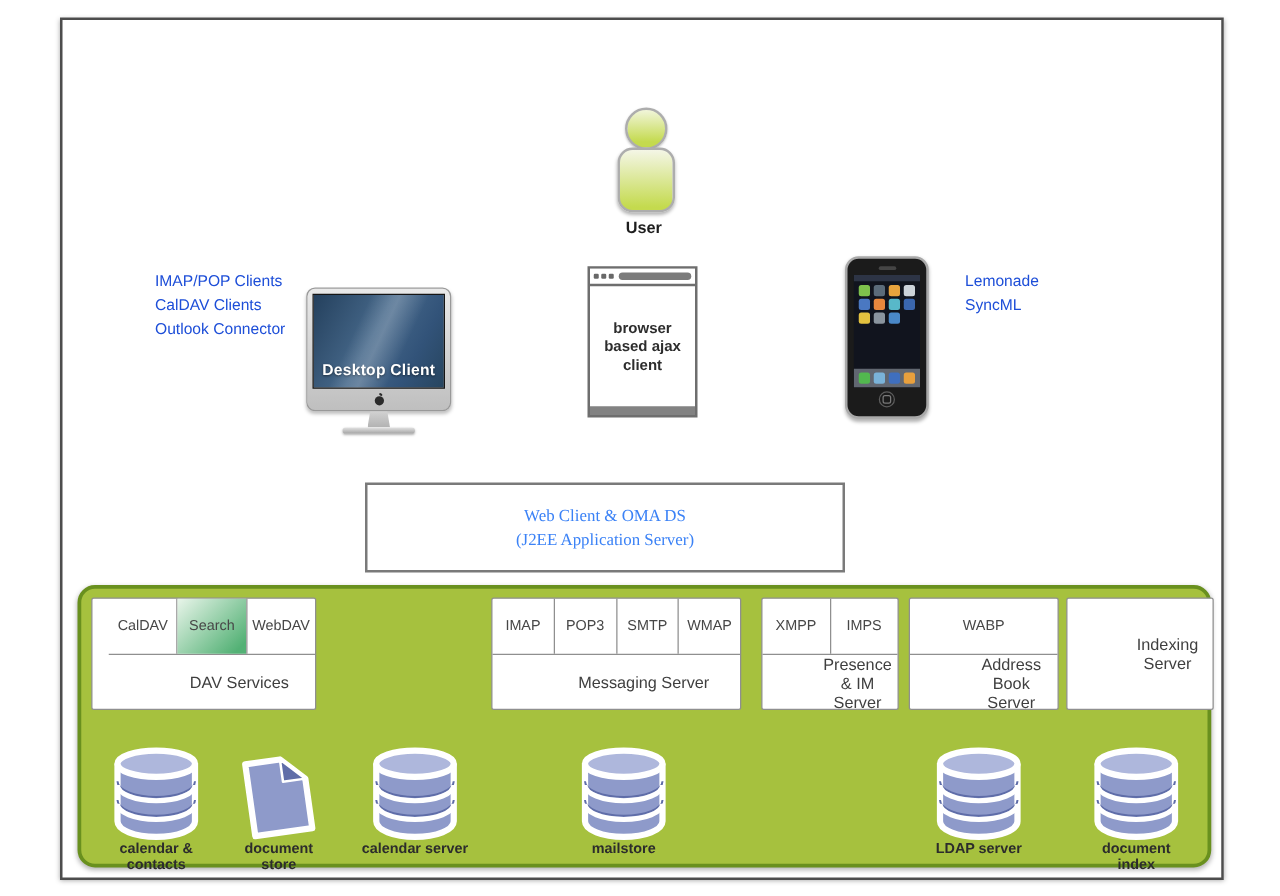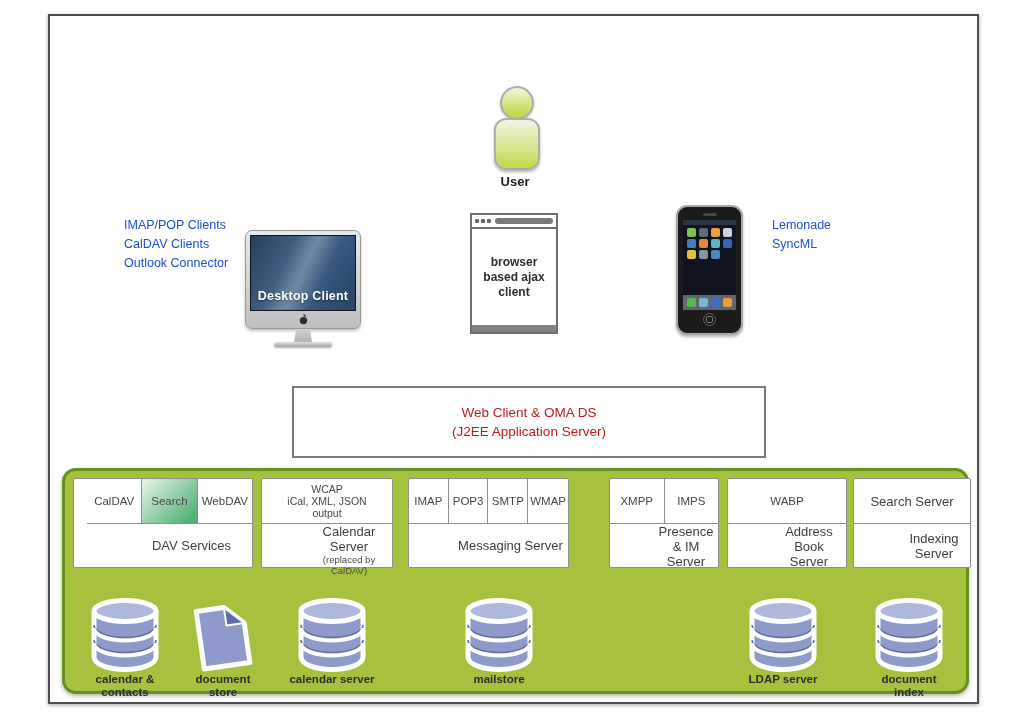--- a/index.html
+++ b/index.html
@@ -71,23 +71,23 @@
   .ip-dock{height:15px;background:rgba(195,205,215,.45);display:flex;gap:3px;align-items:center;
      justify-content:center;flex:none;}
   .ip-dock i{width:9px;height:9px;border-radius:2px;display:block;}
   .ip-dock i:nth-child(1){background:#52b84f;} .ip-dock i:nth-child(2){background:#7ab3d9;}
   .ip-dock i:nth-child(3){background:#3f6fbe;} .ip-dock i:nth-child(4){background:#e8a03d;}
   .ip-home{width:11px;height:11px;border:1px solid #5d5d5d;border-radius:50%;margin-top:3px;
      position:relative;}
   .ip-home::after{content:"";position:absolute;inset:2px;border:1px solid #7a7a7a;border-radius:2px;}
 
   
-  #middleware{position:absolute;left:242px;top:370px;width:474px;height:72px;background:#fff;
+  #middleware{position:absolute;left:242px;top:370px;width:384px;height:72px;background:#fff;
      border:2px solid #7a7a7a;display:flex;align-items:center;justify-content:center;
-     text-align:center;font-size:13.5px;line-height:19px;color:#b91c1c;box-sizing:border-box;}
+     text-align:center;font-size:13.5px;line-height:19px;color:#3b82f6;box-sizing:border-box;font-family:Liberation Serif, serif;}
 
   
   #panel{position:absolute;left:12px;top:452px;width:907px;height:226px;
      background:var(--panel-green);border:3px solid var(--panel-border);border-radius:14px;
      box-sizing:border-box;box-shadow:0 2px 4px rgba(0,0,0,.3);}
 
   
   .svc{position:absolute;top:7px;height:90px;background:#fff;border:1px solid var(--box-border);
      border-radius:2px;display:flex;flex-direction:column;box-sizing:border-box;}
   .svc-top{height:45px;display:flex;border-bottom:1px solid var(--box-border);flex:none;box-sizing:border-box;}
@@ -198,33 +198,22 @@
 
       <div class="svc" style="left:8px;width:180px;padding-left:13px;">
         <div class="svc-top">
           <div class="cell">CalDAV</div>
           <div class="cell hl">Search</div>
           <div class="cell">WebDAV</div>
         </div>
         <div class="svc-name">DAV Services</div>
       </div>
 
-      <div class="svc" style="left:196px;width:132px;">
-        <div class="svc-top">
-          <div class="cell small pre">WCAP
-iCal, XML, JSON
-output</div>
-        </div>
-        <div class="svc-name">
-          <span>Calendar Server</span>
-          <span class="svc-sub">(replaced by CalDAV)</span>
-        </div>
-      </div>
-
-      <div class="svc" style="left:343px;width:161px;">
+
+      <div class="svc" style="left:328px;width:200px;">
         <div class="svc-top">
           <div class="cell">IMAP</div>
           <div class="cell">POP3</div>
           <div class="cell">SMTP</div>
           <div class="cell">WMAP</div>
         </div>
         <div class="svc-name">Messaging Server</div>
       </div>
 
       <div class="svc" style="left:544px;width:110px;">
@@ -238,23 +227,20 @@
 
       <div class="svc" style="left:662px;width:120px;">
         <div class="svc-top">
           <div class="cell">WABP</div>
         </div>
         <div class="svc-name pre">Address Book
 Server</div>
       </div>
 
       <div class="svc" style="left:788px;width:118px;">
-        <div class="svc-top">
-          <div class="cell big">Search Server</div>
-        </div>
         <div class="svc-name">Indexing Server</div>
       </div>
 
       <div class="store" style="left:0px;">
         <div class="store-icon">
           <svg width="78" height="76" viewBox="0 0 78 76">
             <path class="cyl-body" d="M8 15 V61 C8 68 21.8 73.5 39 73.5 C56.2 73.5 70 68 70 61 V15"></path>
             <ellipse class="cyl-top" cx="39" cy="15" rx="31" ry="10.5"></ellipse>
             <path class="cyl-edge" d="M8 29 C8 36 21.8 41.5 39 41.5 C56.2 41.5 70 36 70 29"></path>
             <path class="cyl-groove" d="M8 32 C8 39 21.8 44.5 39 44.5 C56.2 44.5 70 39 70 32"></path>

